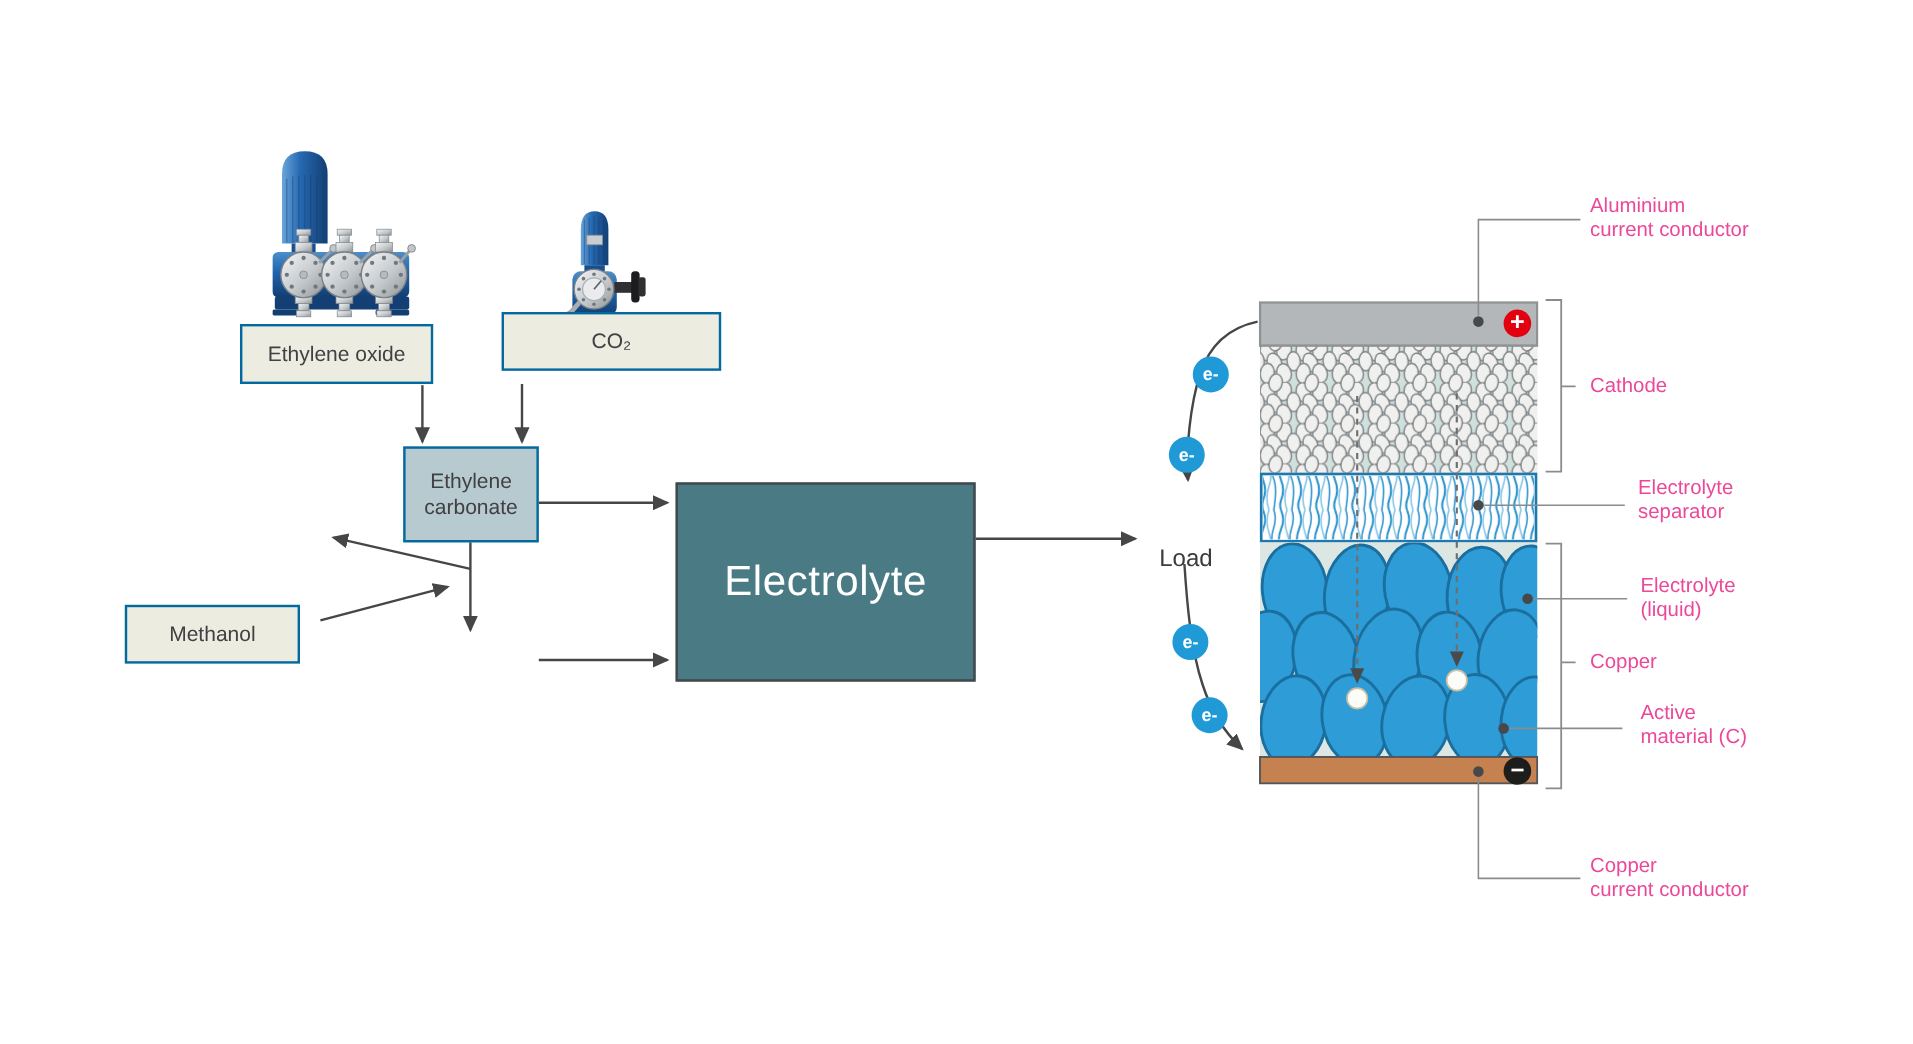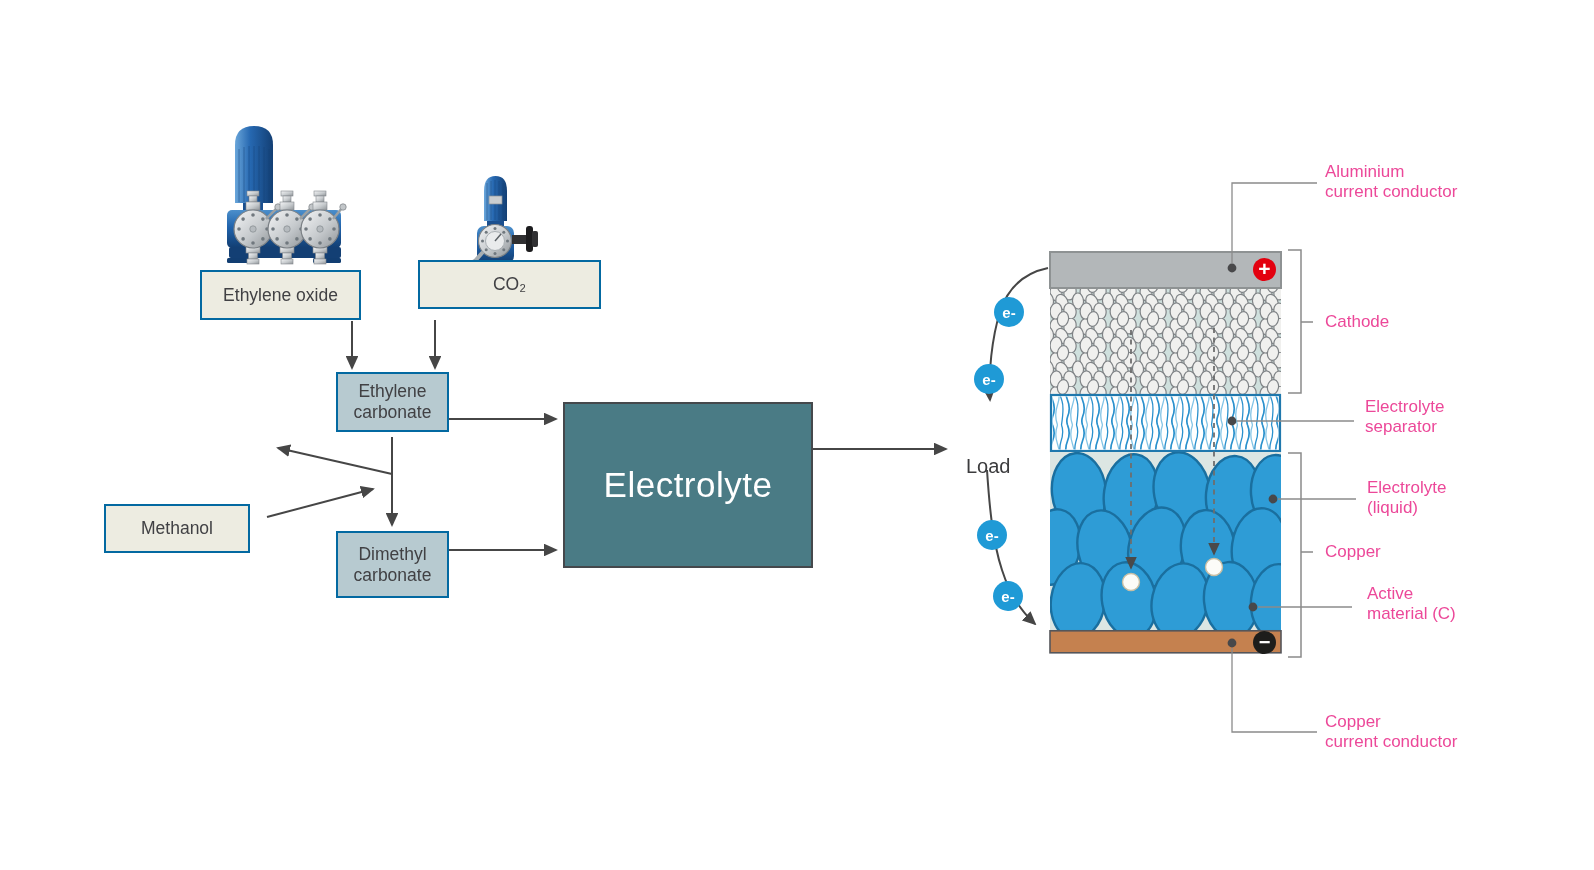--- a/index.html
+++ b/index.html
@@ -280,23 +280,22 @@
     </g>
     <circle cx="27" cy="68" r="9.5" fill="#e9ebec" stroke="#a9afb3" stroke-width="1"></circle>
     <line x1="27" y1="68" x2="33" y2="61" stroke="#5b6166" stroke-width="1.4"></line>
     <line x1="14" y1="80" x2="7" y2="88" stroke="#a7adb1" stroke-width="4" stroke-linecap="round"></line>
     <circle cx="6" cy="89" r="2.6" fill="#8e9397"></circle>
     <path d="M15 90 H40 L47 95 H8 Z" fill="#133f74"></path>
   </svg>
 
   <div class="nodebox cream" style="left:200px;top:270px;width:161px;height:50px">Ethylene oxide</div>
   <div class="nodebox cream" style="left:418px;top:260px;width:183px;height:49px">CO₂</div>
-  <div class="nodebox bluegray" style="left:336px;top:372px;width:113px;height:60px;padding:2px">Ethylene carbonate</div>
+  <div class="nodebox bluegray" style="left:336px;top:372px;width:113px;height:80px;padding:2px">Ethylene carbonate</div>
   <div class="nodebox cream" style="left:104px;top:504px;width:146px;height:49px">Methanol</div>
-  <div class="nodebox bluegray" style="left:336px;top:531px;width:113px;height:67px;padding:2px">Dimethyl carbonate</div>
   <div class="nodebox electro" style="left:563px;top:402px;width:250px;height:166px">Electrolyte</div>
 
   <div class="loadlbl" style="left:966px;top:438px">Load</div>
   <div class="electron" style="left:994px;top:297px">e-</div>
   <div class="electron" style="left:974px;top:364px">e-</div>
   <div class="electron" style="left:977px;top:520px">e-</div>
   <div class="electron" style="left:993px;top:581px">e-</div>
 
   <div class="badge badge-plus" style="left:1253px;top:258px">+</div>
   <div class="badge badge-minus" style="left:1253px;top:631px">−</div>

